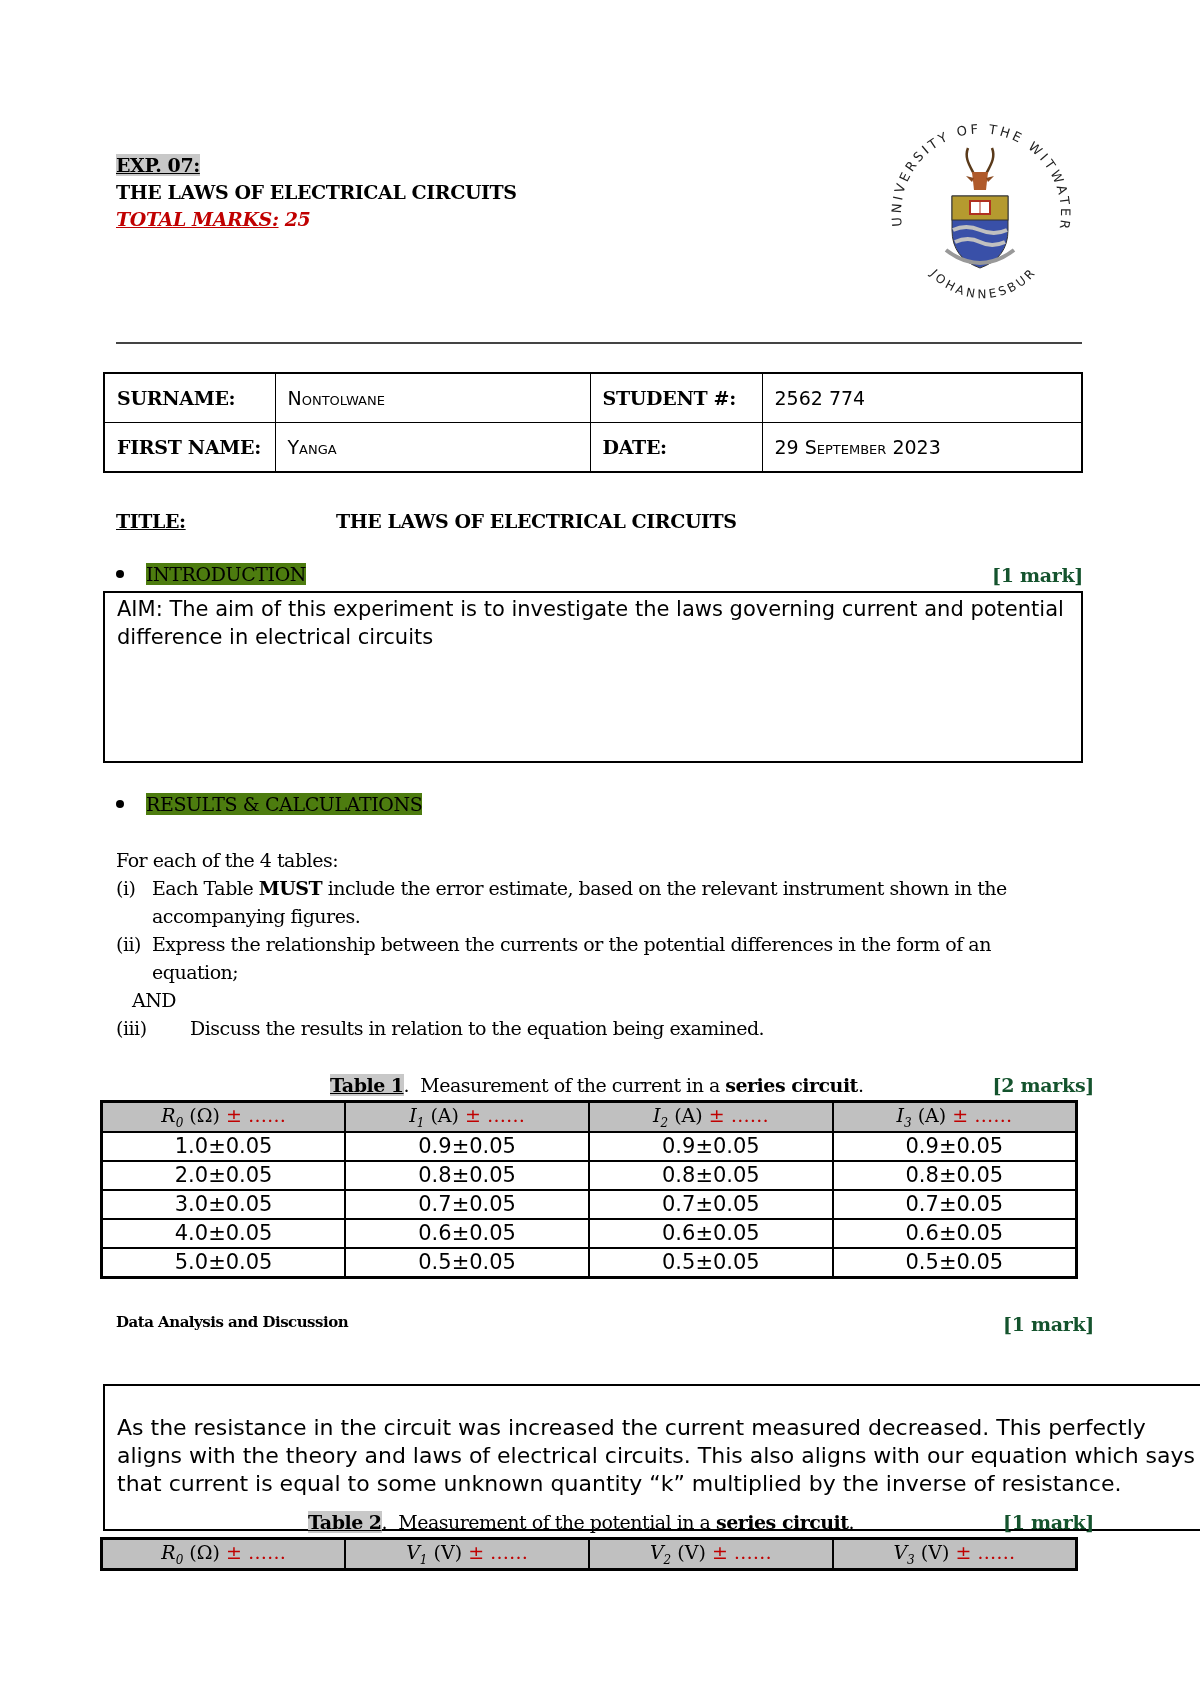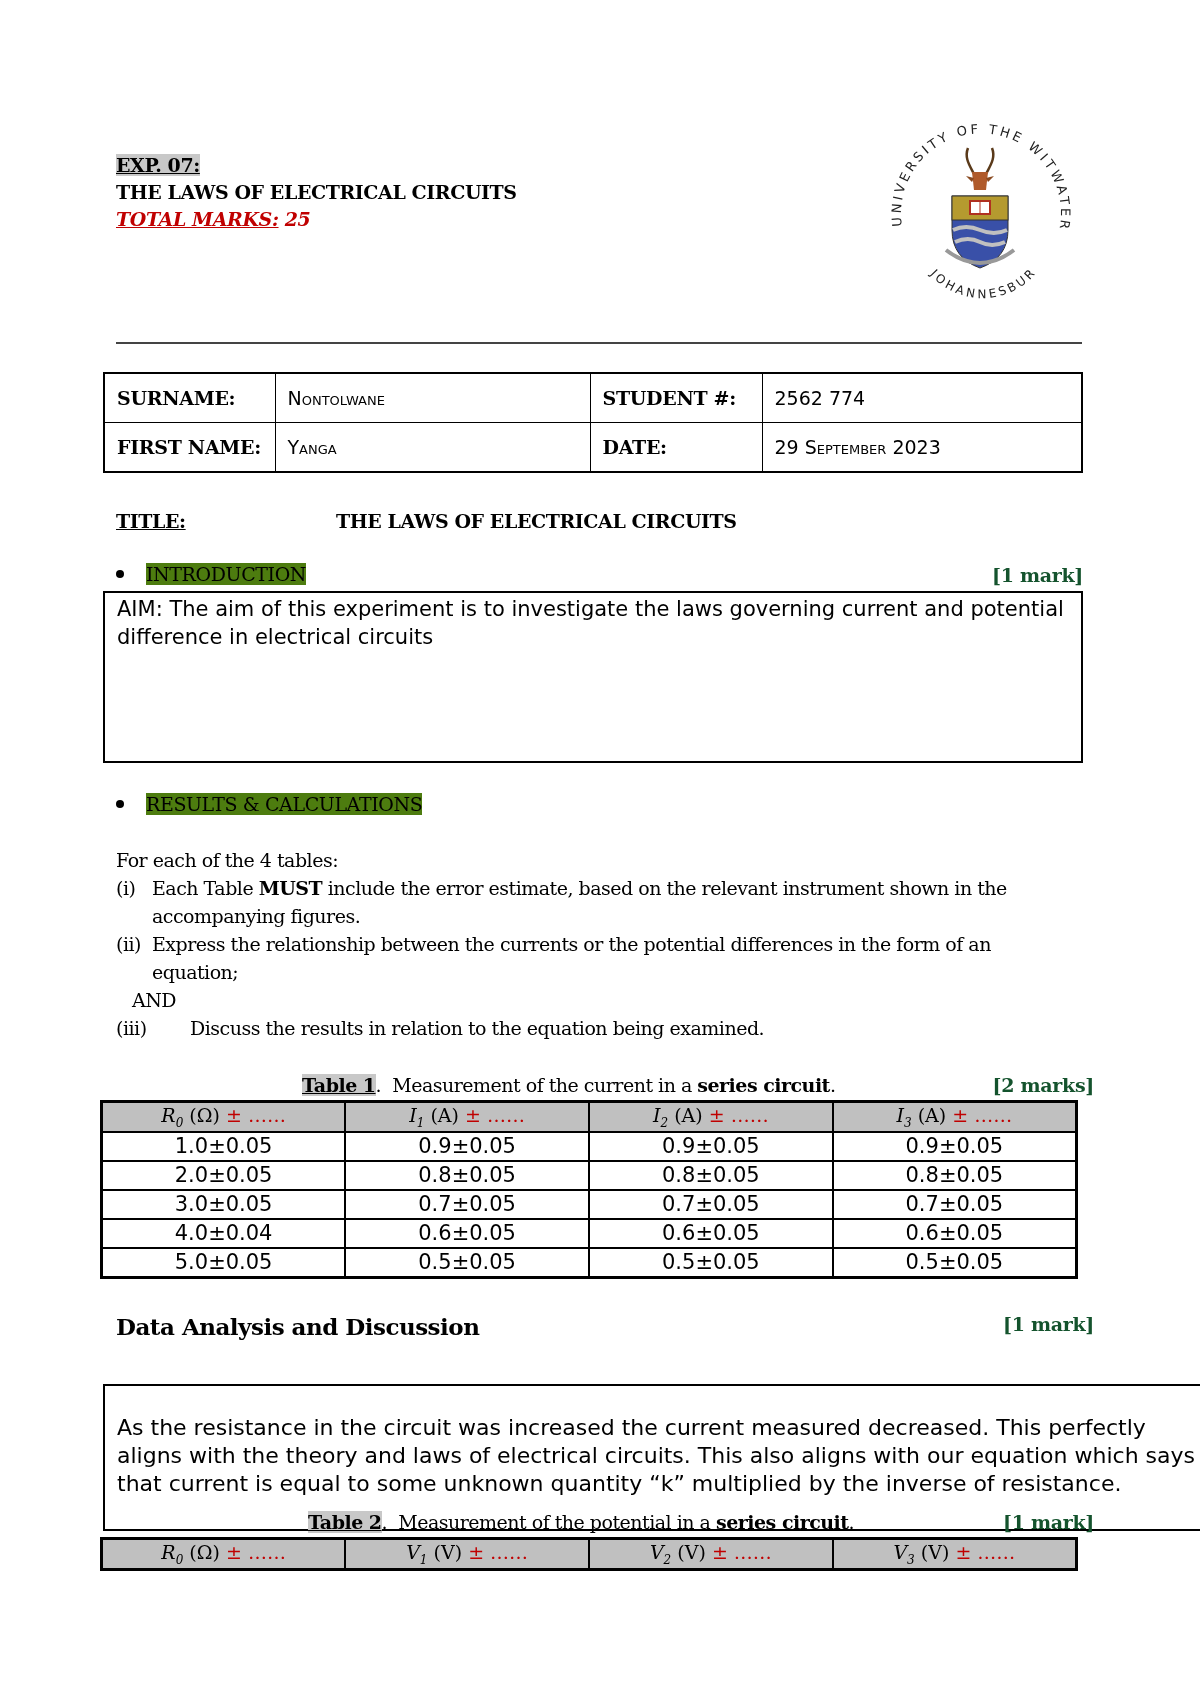--- a/index.html
+++ b/index.html
@@ -53,21 +53,21 @@
   .cap b { font-weight: bold; }
 
   table.data { position: absolute; border-collapse: collapse; border: 3px solid #000; table-layout: fixed; }
   table.data th, table.data td { border: 2px solid #000; text-align: center; padding: 0; }
   table.data th { background: #c0c0c0; font-weight: normal; font-style: italic; font-size: 19px; height: 28px;
                   font-family: "DejaVu Serif", "Liberation Serif", serif; }
   table.data th .unit { font-style: normal; }
   table.data th .pm { font-style: normal; color: #c00000; }
   table.data td { font-family: "DejaVu Sans", "Liberation Sans", sans-serif; font-size: 21px; height: 27px; line-height: 25px; }
 
-  .da-label { left: 116px; top: 1313px; font-size: 23px; font-weight: bold; letter-spacing: -0.5px; }
+  .da-label { left: 116px; top: 1313px; font-size: 15px; font-weight: bold; letter-spacing: -0.5px; }
   .da-box { left: 103px; top: 1384px; width: 1124px; height: 147px; padding: 28px 12px 0 12px; }
   .da-text { font-family: "DejaVu Sans", "Liberation Sans", sans-serif; font-size: 22px; line-height: 28px; }
 </style>
 </head>
 <body>
 
 <div class="abs hdr-line" style="left:116px; top:152px;">
   <div><span class="exp">EXP. 07:</span></div>
   <div class="h-title">THE LAWS OF ELECTRICAL CIRCUITS</div>
   <div class="h-marks"><span class="u">TOTAL MARKS:</span> <span>25</span></div>
@@ -152,21 +152,21 @@
     <span class="num">(ii)</span>
     <span>Express the relationship between the currents or the potential differences in the form of an equation;</span>
   </div>
   <div class="and">AND</div>
   <div class="item3">
     <span class="num">(iii)</span>
     <span>Discuss the results in relation to the equation being examined.</span>
   </div>
 </div>
 
-<div class="abs cap" style="left:302px; top:1074px;">
+<div class="abs cap" style="left:330px; top:1074px;">
   <span class="tno">Table 1</span>. &nbsp;<span>Measurement of the current in a </span><b>series circuit</b><span>.</span>
 </div>
 <div class="abs marks" style="right:106px; top:1074px;">[2 marks]</div>
 
 <table class="data" style="left:100px; top:1100px; width:978px;">
   <colgroup>
       <col style="width:25%">
       <col style="width:25%">
       <col style="width:25%">
       <col style="width:25%">
@@ -192,21 +192,21 @@
       <td>0.8±0.05</td>
       <td>0.8±0.05</td>
     </tr>
     <tr>
       <td>3.0±0.05</td>
       <td>0.7±0.05</td>
       <td>0.7±0.05</td>
       <td>0.7±0.05</td>
     </tr>
     <tr>
-      <td>4.0±0.04</td>
+      <td>4.0±0.05</td>
       <td>0.6±0.05</td>
       <td>0.6±0.05</td>
       <td>0.6±0.05</td>
     </tr>
     <tr>
       <td>5.0±0.05</td>
       <td>0.5±0.05</td>
       <td>0.5±0.05</td>
       <td>0.5±0.05</td>
     </tr>

